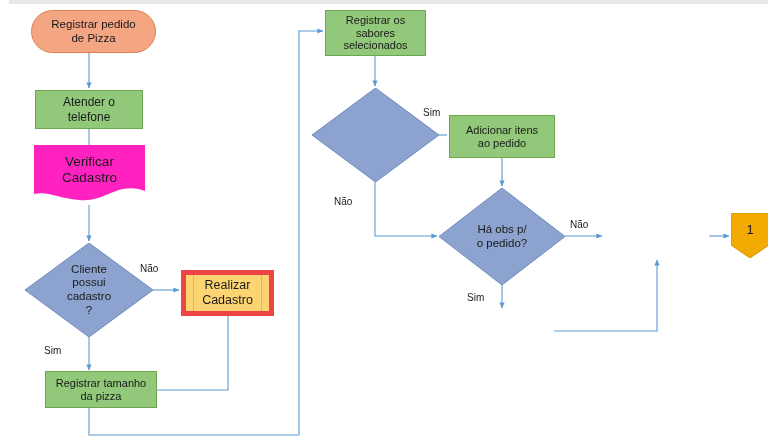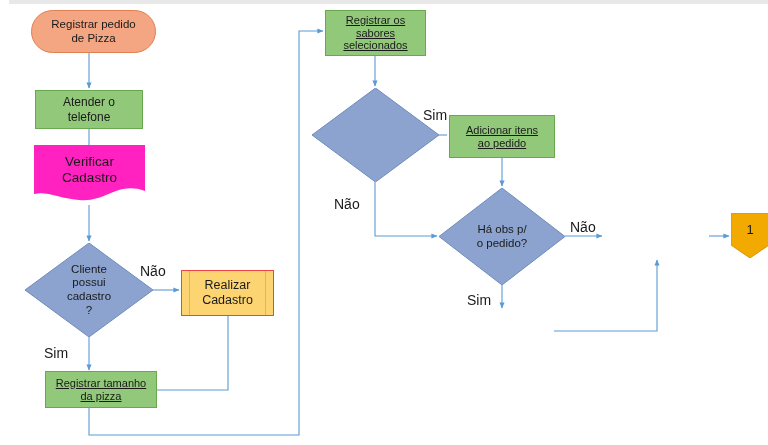--- a/index.html
+++ b/index.html
@@ -45,40 +45,40 @@
     background: #f4a582;
     border: 1px solid #e08050;
     border-radius: 22px;
     font-size: 11.5px;
   }
   .n-process {
     background: #92c87a;
     border: 1px solid #6aa84f;
     font-size: 12px;
   }
-  .n-process-sm { font-size: 11px; text-decoration: underline; }
+  .n-process-sm { font-size: 11px; }
   .n-doc {
     background: #ff22c0;
     font-size: 13.5px;
     border: none;
   }
   .n-doc .doc-shape {
     position: absolute;
     left: 0; top: 0;
     width: 100%; height: 100%;
   }
   .n-doc .doc-label {
     position: relative;
     z-index: 2;
     width: 100%;
     padding-bottom: 8px;
   }
   .n-predef {
     background: #fcd472;
-    border: 1px solid #ef4444;
+    border: 5px solid #ef4444;
     font-size: 12.5px;
   }
   .n-predef .bar {
     position: absolute;
     top: 0; bottom: 0;
     width: 1px;
     background: #e8b63a;
   }
   .n-predef .bar-l { left: 7px; }
   .n-predef .bar-r { right: 7px; }
@@ -104,21 +104,21 @@
     width: 100%; height: 100%;
   }
   .n-offpage .pent-label {
     position: relative;
     z-index: 2;
     width: 100%;
     padding-bottom: 12px;
   }
   .edge-label {
     position: absolute;
-    font-size: 14px;
+    font-size: 10px;
     color: #1a1a1a;
     white-space: nowrap;
   }
 </style>
 </head>
 <body>
 
 <div id="canvas">
 
   <div id="topband"></div>

